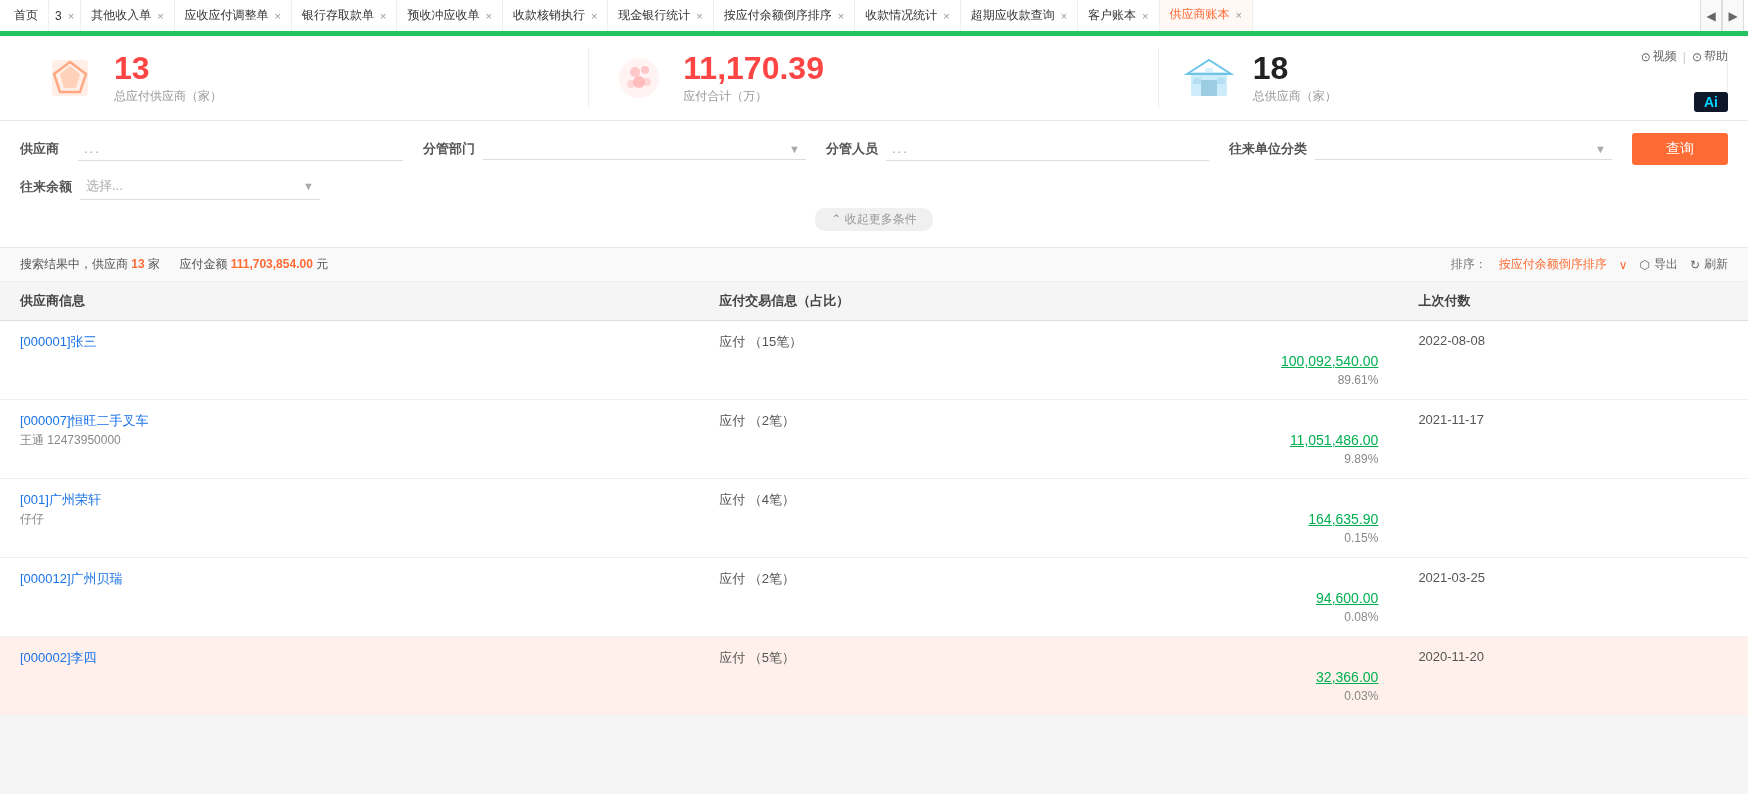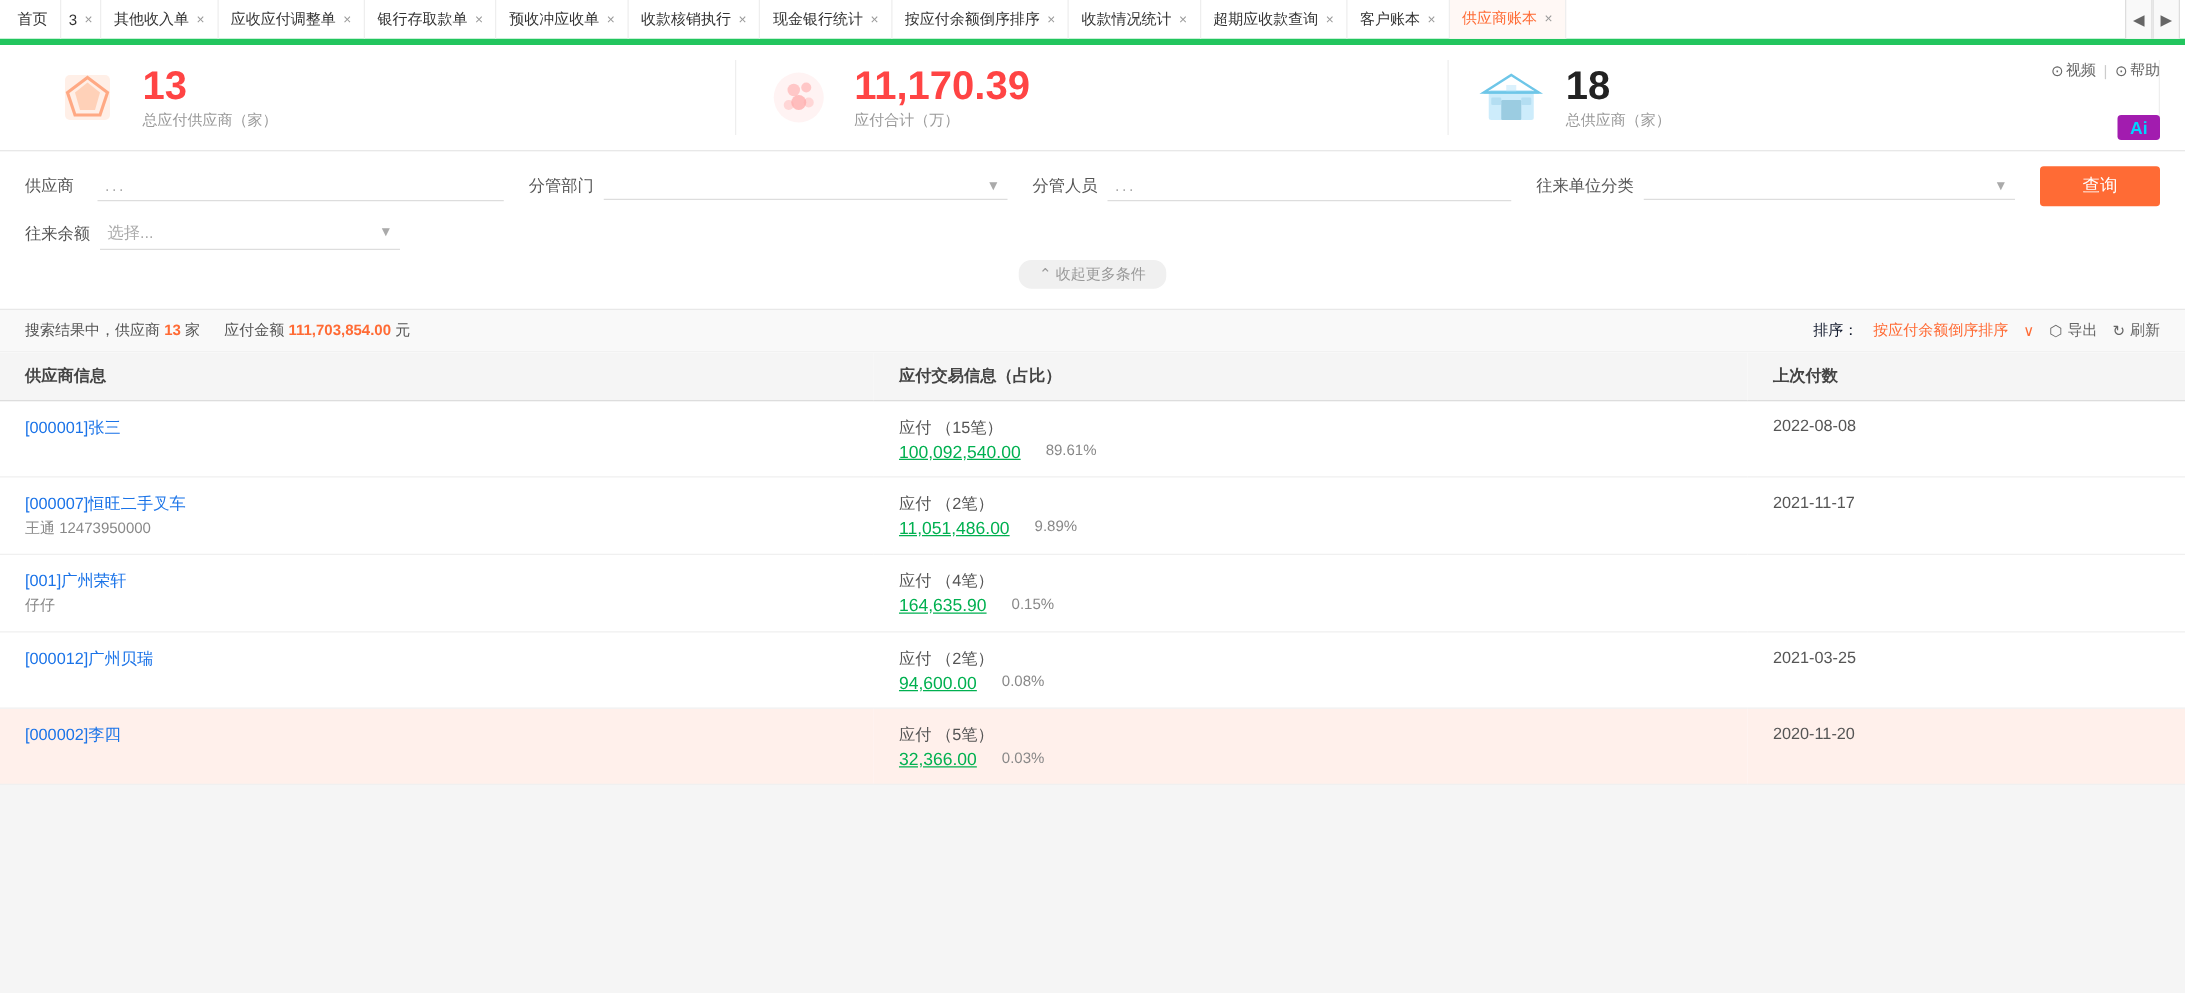--- a/index.html
+++ b/index.html
@@ -112,20 +112,21 @@
       display: flex;
       align-items: center;
       flex: 1;
     }
     .filter-label {
       font-size: 13px;
       color: #555;
       white-space: nowrap;
       margin-right: 8px;
       min-width: 50px;
+      font-weight: bold;
     }
     .filter-input {
       flex: 1;
       border: none;
       border-bottom: 1px solid #ddd;
       padding: 4px 6px;
       font-size: 13px;
       outline: none;
       background: transparent;
       color: #666;
@@ -193,21 +194,21 @@
     }
     .table-toolbar-left { display: flex; gap: 16px; align-items: center; }
     .table-toolbar-right { display: flex; gap: 12px; align-items: center; color: #666; }
     .toolbar-action {
       display: flex;
       align-items: center;
       gap: 4px;
       cursor: pointer;
       color: #666;
     }
-    .sort-label { font-size: 12px; color: #0f172a; }
+    .sort-label { font-size: 12px; color: #737373; }
     .sort-value { color: #ff6b35; font-size: 12px; cursor: pointer; }
 
     .data-table {
       width: 100%;
       border-collapse: collapse;
     }
     .data-table thead tr {
       background: #f5f5f5;
       border-bottom: 1px solid #ddd;
     }
@@ -235,21 +236,21 @@
     }
     .supplier-sub { color: #888; font-size: 12px; margin-top: 2px; }
     .tx-amount {
       color: #00b050;
       font-size: 14px;
       font-weight: 500;
       text-decoration: underline;
       cursor: pointer;
     }
     .tx-percent { color: #888; font-size: 12px; margin-left: 16px; }
-    .tx-row { display: flex; align-items: flex-start; gap: 4px; margin-top: 2px; }
+    .tx-row { display: flex; align-items: flex-end; gap: 4px; margin-top: 2px; flex-direction: column; }
     .date-text { color: #555; font-size: 13px; }
 
     
     .table-wrapper {
       overflow-x: auto;
       position: relative;
     }
   </style>
 </head>
 <body>
@@ -363,21 +364,21 @@
   </div>
 
   <div class="summary-actions">
     <span style="margin-right:2px;">⊙</span>
     <span style="margin-right:6px;">视频</span>
     <span style="margin-right:6px;color:#ccc;">|</span>
     <span style="margin-right:2px;">⊙</span>
     <span>帮助</span>
   </div>
 
-  <div style="position:absolute;right:20px;bottom:8px;background:#a21caf;color:#00d4ff;padding:2px 10px;border-radius:3px;font-size:14px;font-weight:bold;cursor:pointer;">Ai</div>
+  <div style="position:absolute;right:20px;bottom:8px;background:#0f172a;color:#00d4ff;padding:2px 10px;border-radius:3px;font-size:14px;font-weight:bold;cursor:pointer;">Ai</div>
 </div>
 
 <div class="filter-area">
   <div class="filter-row">
 
     <div class="filter-item">
       <span class="filter-label">供应商</span>
       <div class="filter-input">
         <span class="dots">...</span>
       </div>

